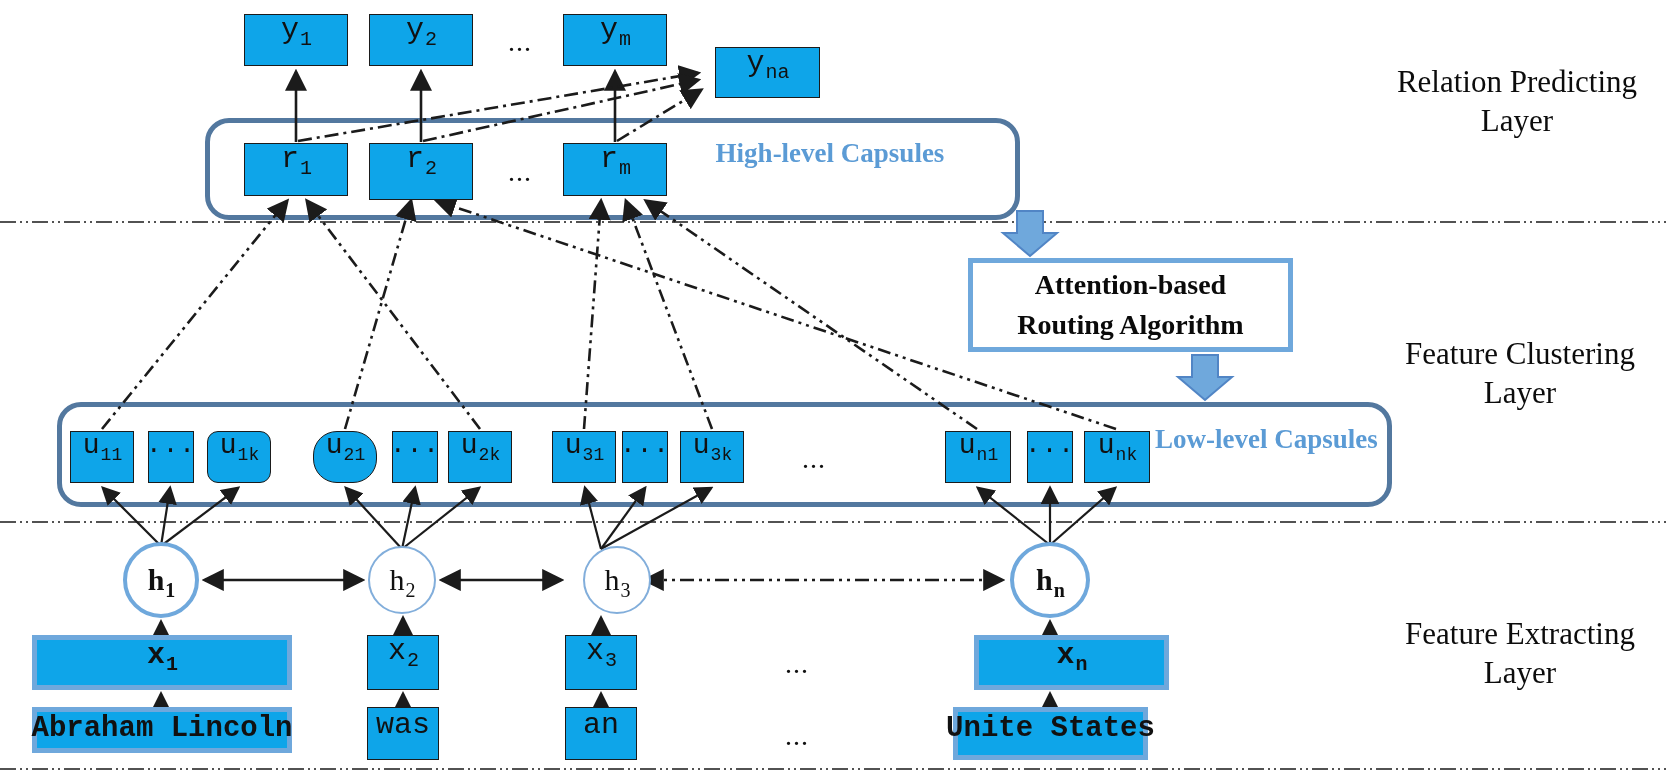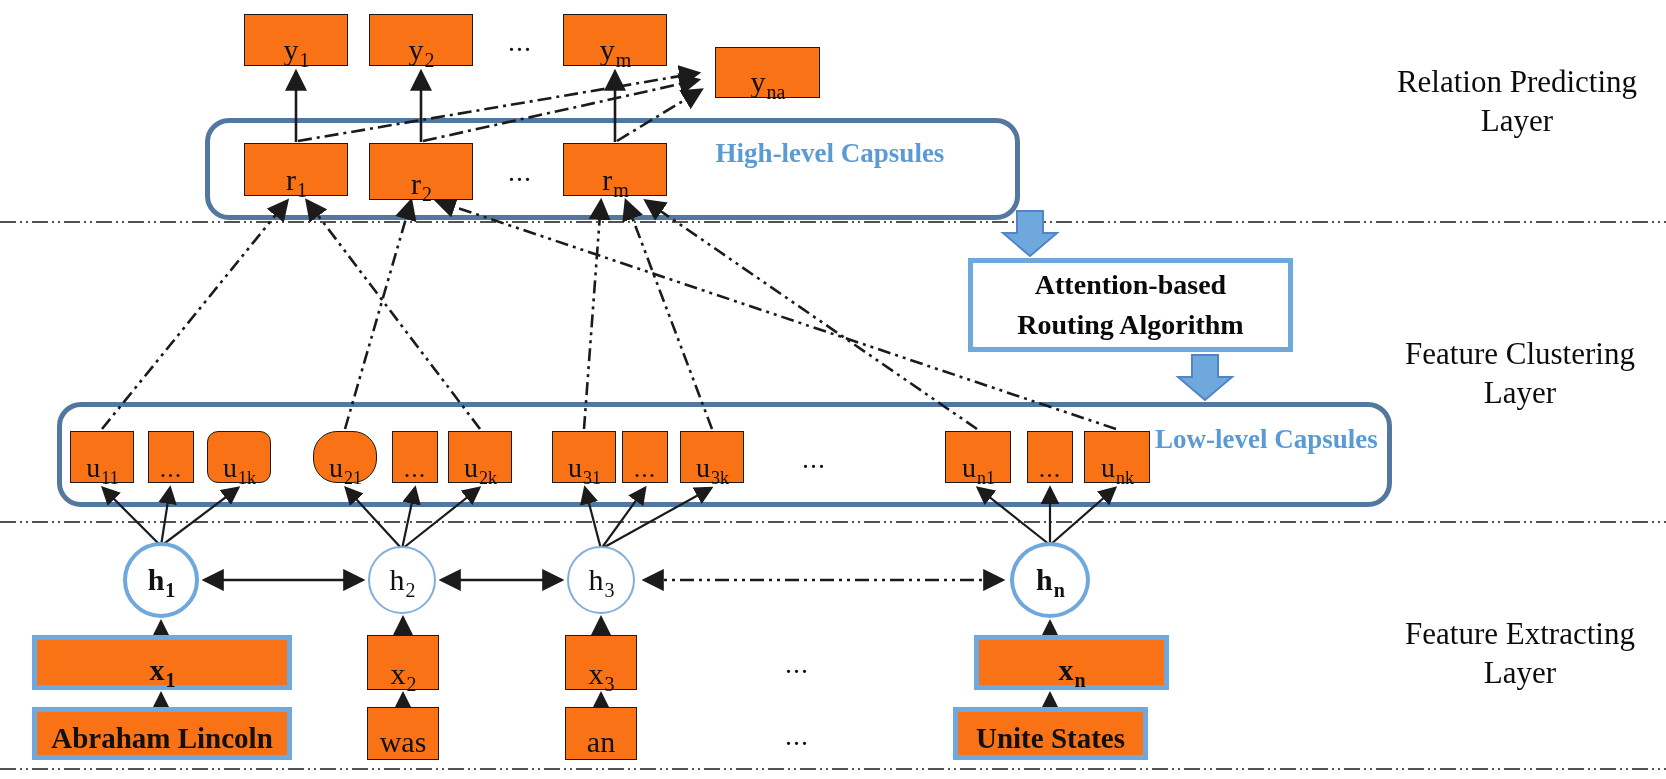--- a/index.html
+++ b/index.html
@@ -1,21 +1,21 @@
 <!DOCTYPE html>
 <html><head>
 <meta charset="utf-8">
 <style>
   html,body{margin:0;padding:0;background:#fff;}
   #stage{position:relative;width:1666px;height:779px;background:#fff;overflow:hidden;
          font-family:"Liberation Serif","DejaVu Serif",serif;color:#111;}
   #wires{position:absolute;left:0;top:0;z-index:2;}
   .rrect{position:absolute;z-index:1;border:5px solid #53789f;border-radius:24px;background:transparent;}
-  .box{position:absolute;z-index:3;background:#f97316;border:1.6px solid #1b1b1b;
-       display:flex;align-items:flex-end;justify-content:center;box-sizing:border-box;}
+  .box{position:absolute;z-index:3;background:#0ea5e9;border:1.6px solid #1b1b1b;
+       display:flex;align-items:flex-start;justify-content:center;box-sizing:border-box;font-family:Liberation Mono, monospace;}
   .box.bluethick{border:5px solid #6fa8dc;}
   .circle{position:absolute;z-index:3;background:#fff;border-radius:50%;
           display:flex;align-items:center;justify-content:center;box-sizing:border-box;}
   .circle.thick{border:4px solid #6fa8dc;}
   .circle.thin{border:2px solid #82aedb;}
   .lbl{font-size:30px;line-height:1;white-space:nowrap;}
   .lbl .sub{font-size:20px;position:relative;bottom:-7px;left:1px;}
   .bold{font-weight:bold;}
   .u .lbl{font-size:28px;}
   .u .lbl .sub{font-size:18px;}
@@ -187,42 +187,42 @@
     <span class="lbl"><span>u</span><span class="sub">nk</span></span>
   </div>
   <div class="capslabel" style="left:1155px;top:424px;width:220px;">Low-level Capsules</div>
 
   <div class="circle thick" style="left:123px;top:542px;width:76px;height:76px;">
     <span class="lbl bold"><span>h</span><span class="sub">1</span></span>
   </div>
   <div class="circle thin" style="left:368px;top:546px;width:68px;height:68px;">
     <span class="lbl"><span>h</span><span class="sub">2</span></span>
   </div>
-  <div class="circle thin" style="left:567px;top:546px;width:68px;height:68px;">
+  <div class="circle thin" style="left:583px;top:546px;width:68px;height:68px;">
     <span class="lbl"><span>h</span><span class="sub">3</span></span>
   </div>
   <div class="circle thick" style="left:1010px;top:542px;width:80px;height:76px;">
     <span class="lbl bold"><span>h</span><span class="sub">n</span></span>
   </div>
 
   <div class="box bluethick" style="left:32px;top:635px;width:260px;height:55px;">
     <span class="lbl bold"><span>x</span><span class="sub">1</span></span>
   </div>
   <div class="box" style="left:367px;top:635px;width:72px;height:55px;">
     <span class="lbl"><span>x</span><span class="sub">2</span></span>
   </div>
   <div class="box" style="left:565px;top:635px;width:72px;height:55px;">
     <span class="lbl"><span>x</span><span class="sub">3</span></span>
   </div>
   <div class="freedots" style="left:785px;top:648px;">...</div>
   <div class="box bluethick" style="left:953px;top:635px;width:195px;height:55px;margin-left:21px;">
     <span class="lbl bold"><span>x</span><span class="sub">n</span></span>
   </div>
 
-  <div class="box bluethick" style="left:32px;top:707px;width:260px;height:53px;">
+  <div class="box bluethick" style="left:32px;top:707px;width:260px;height:46px;">
     <span class="token">Abraham Lincoln</span>
   </div>
   <div class="box" style="left:367px;top:707px;width:72px;height:53px;">
     <span class="token plain">was</span>
   </div>
   <div class="box" style="left:565px;top:707px;width:72px;height:53px;">
     <span class="token plain">an</span>
   </div>
   <div class="freedots" style="left:785px;top:720px;">...</div>
   <div class="box bluethick" style="left:953px;top:707px;width:195px;height:53px;">

